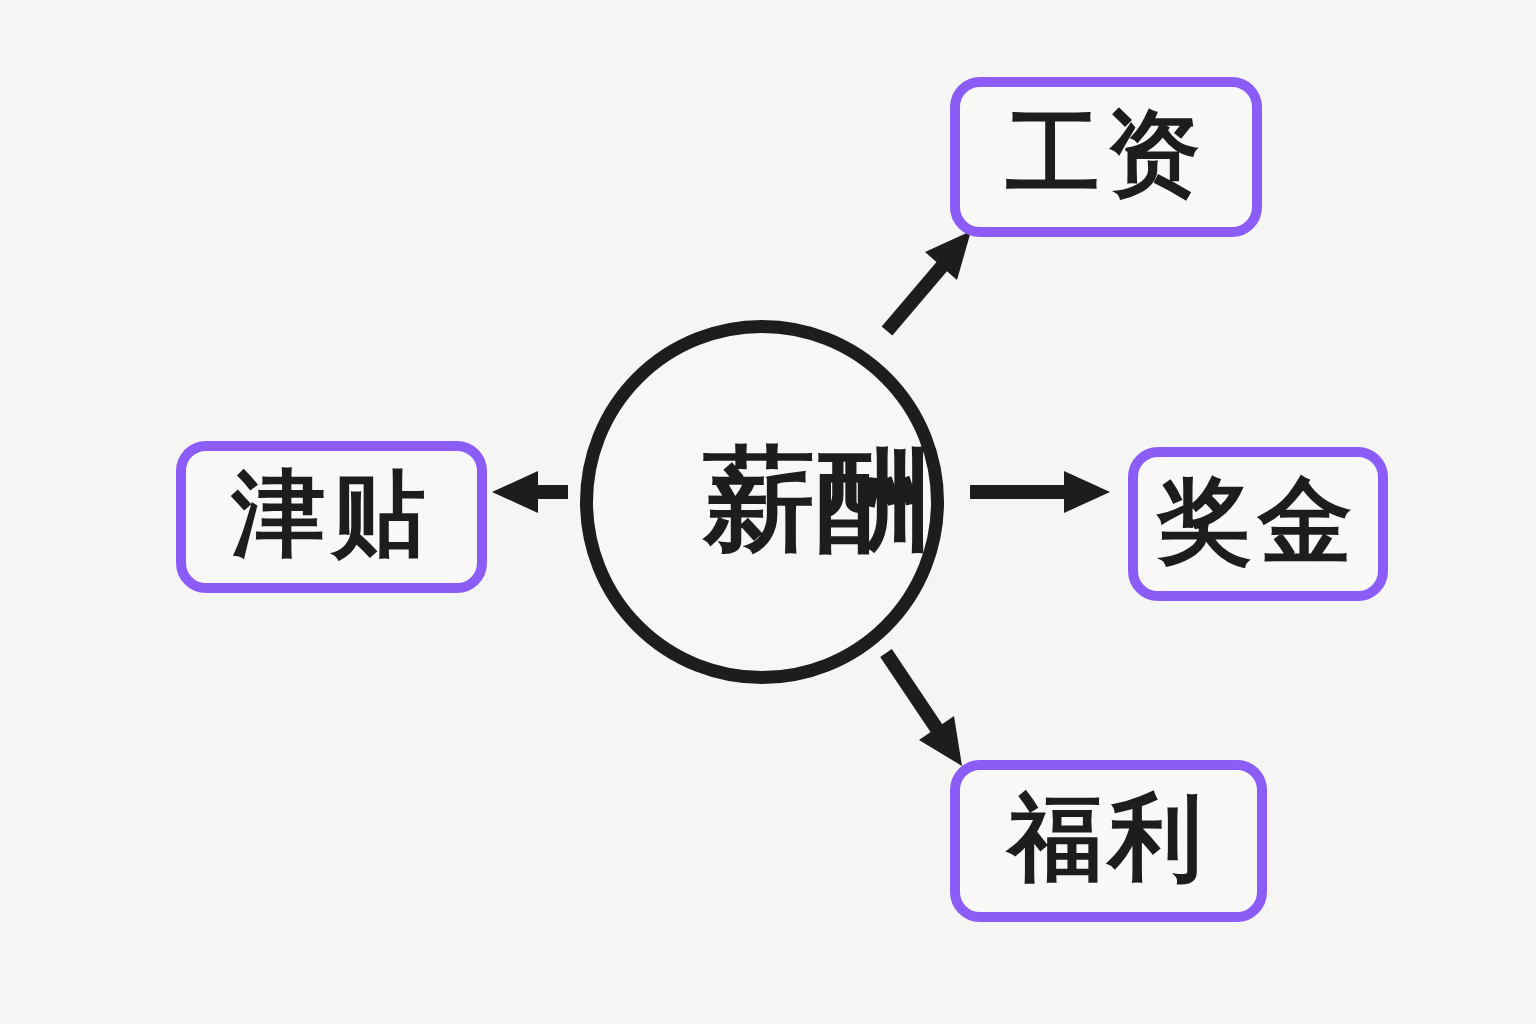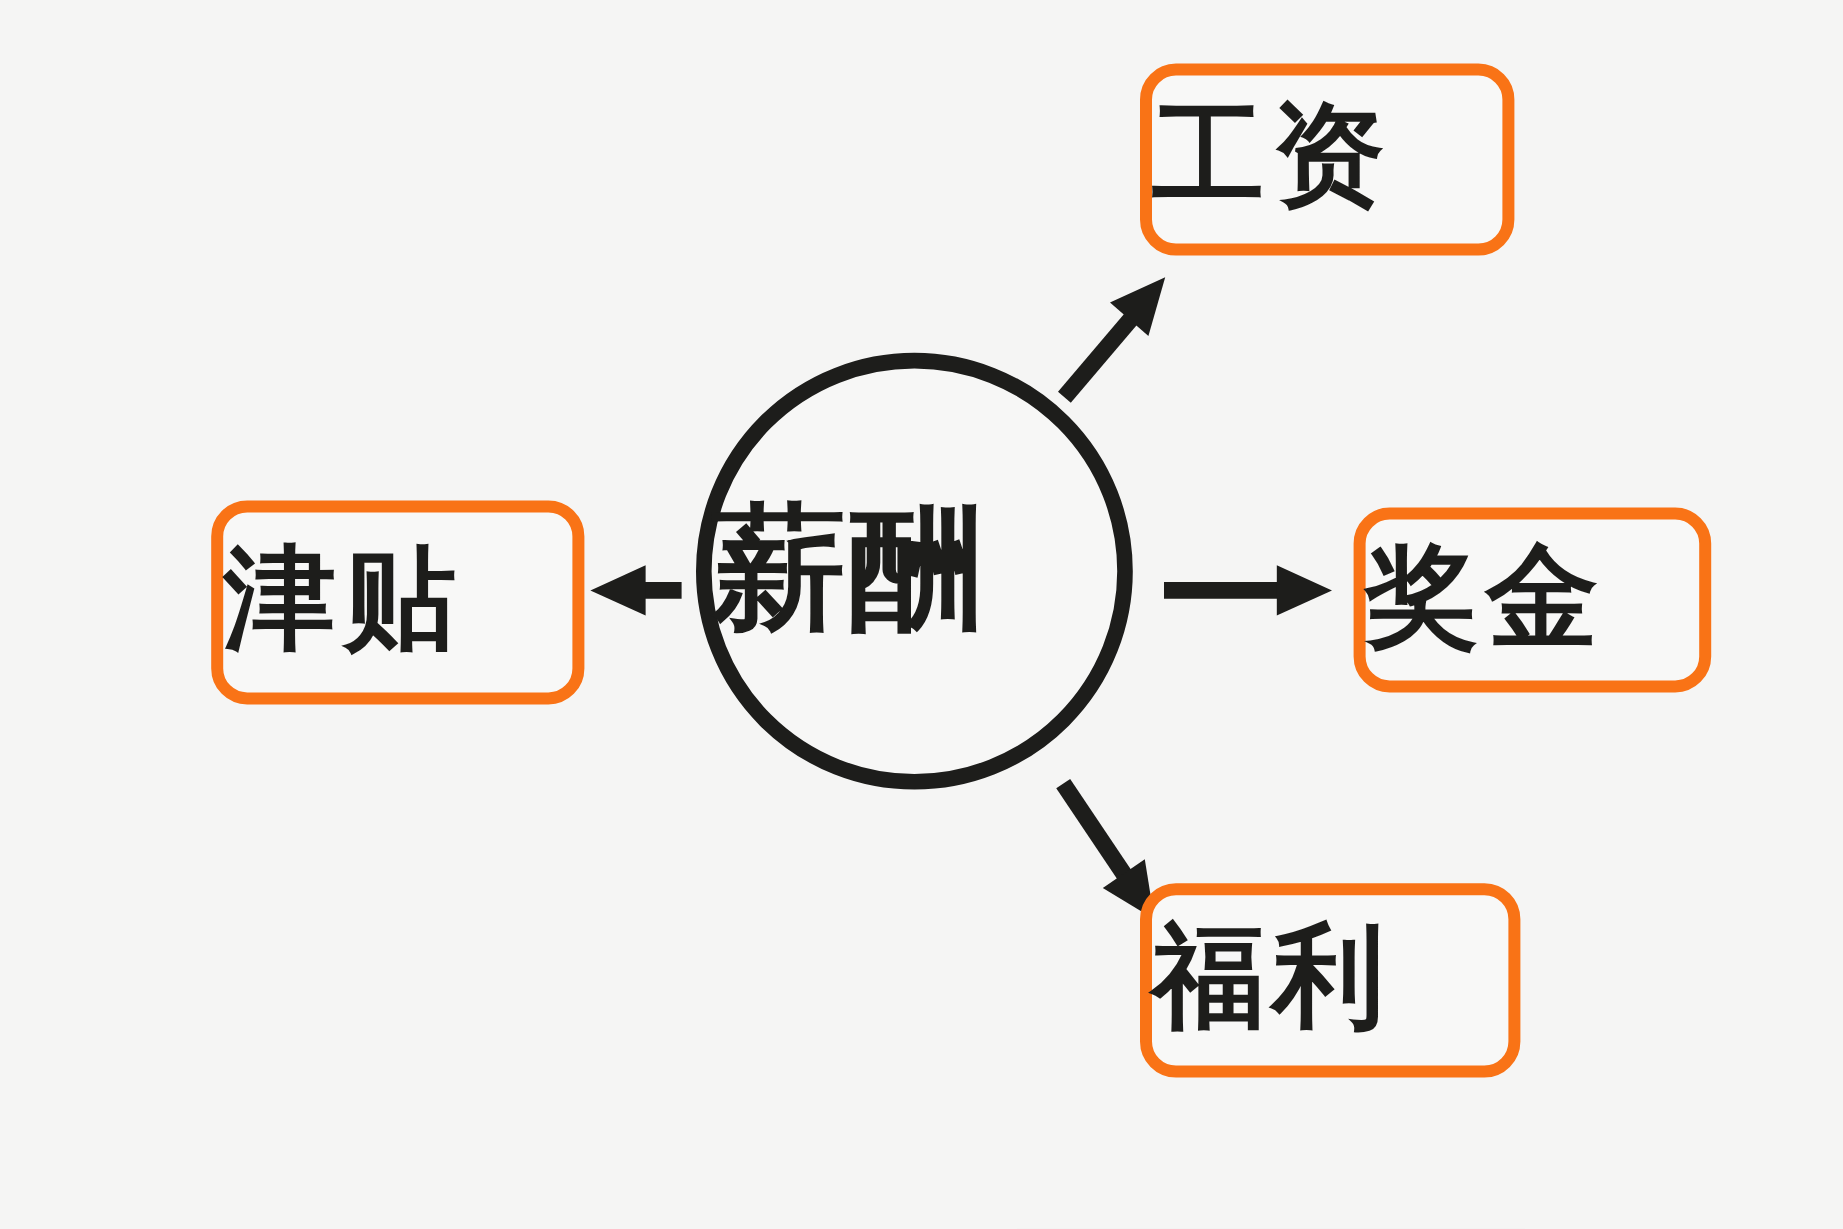--- a/index.html
+++ b/index.html
@@ -22,63 +22,64 @@
     position: absolute;
     left: 0;
     top: 0;
     width: 1536px;
     height: 1024px;
     pointer-events: none;
   }
   .center-node {
     position: absolute;
     left: 580px;
-    top: 294px;
+    top: 320px;
     width: 364px;
     height: 364px;
     box-sizing: border-box;
     border: 13px solid #1d1d1b;
     border-radius: 50%;
     background: #f7f7f6;
     display: flex;
     align-items: center;
-    justify-content: flex-start;
+    justify-content: flex-end;
   }
   .center-node .label {
     font-size: 112px;
     font-weight: 900;
     color: #1d1d1b;
     letter-spacing: 2px;
     line-height: 1;
     white-space: nowrap;
     transform: translateY(-2px);
   }
   .node {
     position: absolute;
     box-sizing: border-box;
-    border: 10px solid #f97316;
+    border: 10px solid #8b5cf6;
     border-radius: 30px;
     background: #f8f8f7;
     display: flex;
     align-items: center;
-    justify-content: flex-start;
+    justify-content: center;
+    margin-top: 24px;
   }
   .node .label {
     font-size: 94px;
     font-weight: 900;
     color: #1d1d1b;
     letter-spacing: 6px;
     line-height: 1;
     white-space: nowrap;
     transform: translateY(-3px);
   }
   .node-wages     { left: 950px;  top: 53px;  width: 312px; height: 160px; }
-  .node-bonus     { left: 1128px; top: 423px; width: 298px; height: 154px; }
+  .node-bonus     { left: 1128px; top: 423px; width: 260px; height: 154px; }
   .node-welfare   { left: 950px;  top: 736px; width: 317px; height: 162px; }
-  .node-allowance { left: 176px;  top: 417px; width: 311px; height: 170px; }
+  .node-allowance { left: 176px;  top: 417px; width: 311px; height: 152px; }
 </style>
 </head>
 <body>
 
 <div class="canvas">
 
   <svg class="arrow-layer" viewBox="0 0 1536 1024" xmlns="http://www.w3.org/2000/svg">
 
     <g fill="#1d1d1b" stroke="#1d1d1b">
       <line x1="887" y1="331" x2="944" y2="264" stroke-width="14" fill="none"></line>

